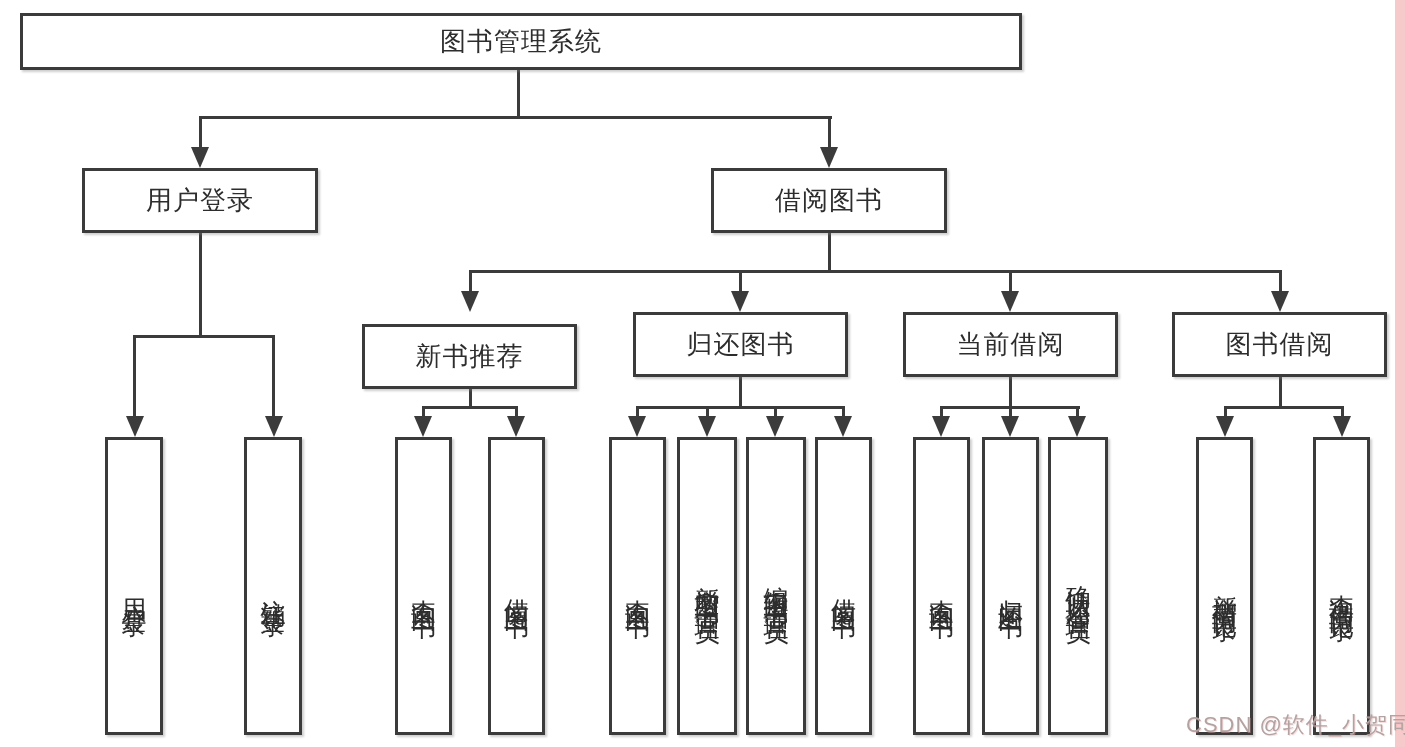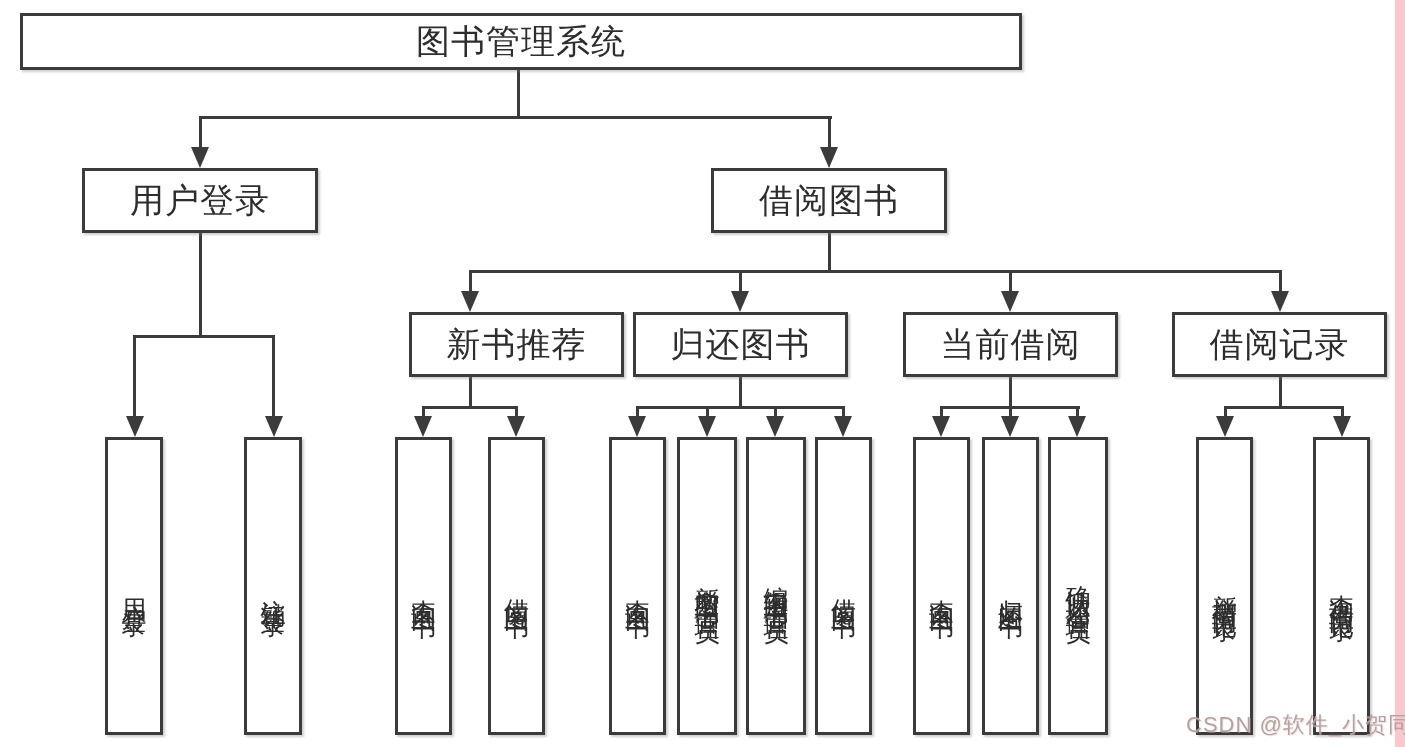--- a/index.html
+++ b/index.html
@@ -4,21 +4,21 @@
 <style>
   html,body{margin:0;padding:0;background:#ffffff;}
   body{width:1405px;height:747px;position:relative;overflow:hidden;
        font-family:"Liberation Sans","DejaVu Sans",sans-serif;}
   .canvas{position:absolute;left:0;top:0;width:1405px;height:747px;background:#ffffff;}
 
   
   .box{position:absolute;background:#ffffff;border:3px solid #3b3b3b;box-sizing:border-box;
        display:flex;align-items:center;justify-content:center;color:#2d2d2d;
        box-shadow:2px 2px 2px rgba(130,130,130,0.38);}
-  .hbox{font-size:34px;letter-spacing:1px;white-space:nowrap;}
+  .hbox{font-size:26px;letter-spacing:1px;white-space:nowrap;}
   .leaf{height:298px;}
   .vlabel{writing-mode:vertical-rl;text-orientation:mixed;font-size:25px;line-height:1;
           letter-spacing:5px;padding-top:5px;white-space:nowrap;color:#2d2d2d;}
 
   
   .hline{position:absolute;height:3px;background:#3b3b3b;}
   .vline{position:absolute;width:3px;background:#3b3b3b;}
   .ah{position:absolute;width:0;height:0;border-left:9px solid transparent;
       border-right:9px solid transparent;border-top:21px solid #3b3b3b;}
 
@@ -97,31 +97,31 @@
     <span>图书管理系统</span>
   </div>
 
   <div class="box hbox" style="left:82px;top:168px;width:236px;height:65px;">
     <span>用户登录</span>
   </div>
   <div class="box hbox" style="left:711px;top:168px;width:236px;height:65px;">
     <span>借阅图书</span>
   </div>
 
-  <div class="box hbox" style="left:362px;top:312px;width:215px;height:65px;margin-left:47px;">
+  <div class="box hbox" style="left:362px;top:324px;width:215px;height:65px;">
     <span>新书推荐</span>
   </div>
   <div class="box hbox" style="left:633px;top:312px;width:215px;height:65px;">
     <span>归还图书</span>
   </div>
   <div class="box hbox" style="left:903px;top:312px;width:215px;height:65px;">
     <span>当前借阅</span>
   </div>
   <div class="box hbox" style="left:1172px;top:312px;width:215px;height:65px;">
-    <span>借阅记录</span>
+    <span>图书借阅</span>
   </div>
 
   <div class="box leaf" style="left:105px;top:437px;width:58px;">
     <span class="vlabel">用户登录</span>
   </div>
   <div class="box leaf" style="left:244px;top:437px;width:58px;">
     <span class="vlabel">注销登录</span>
   </div>
 
   <div class="box leaf" style="left:395px;top:437px;width:57px;">

